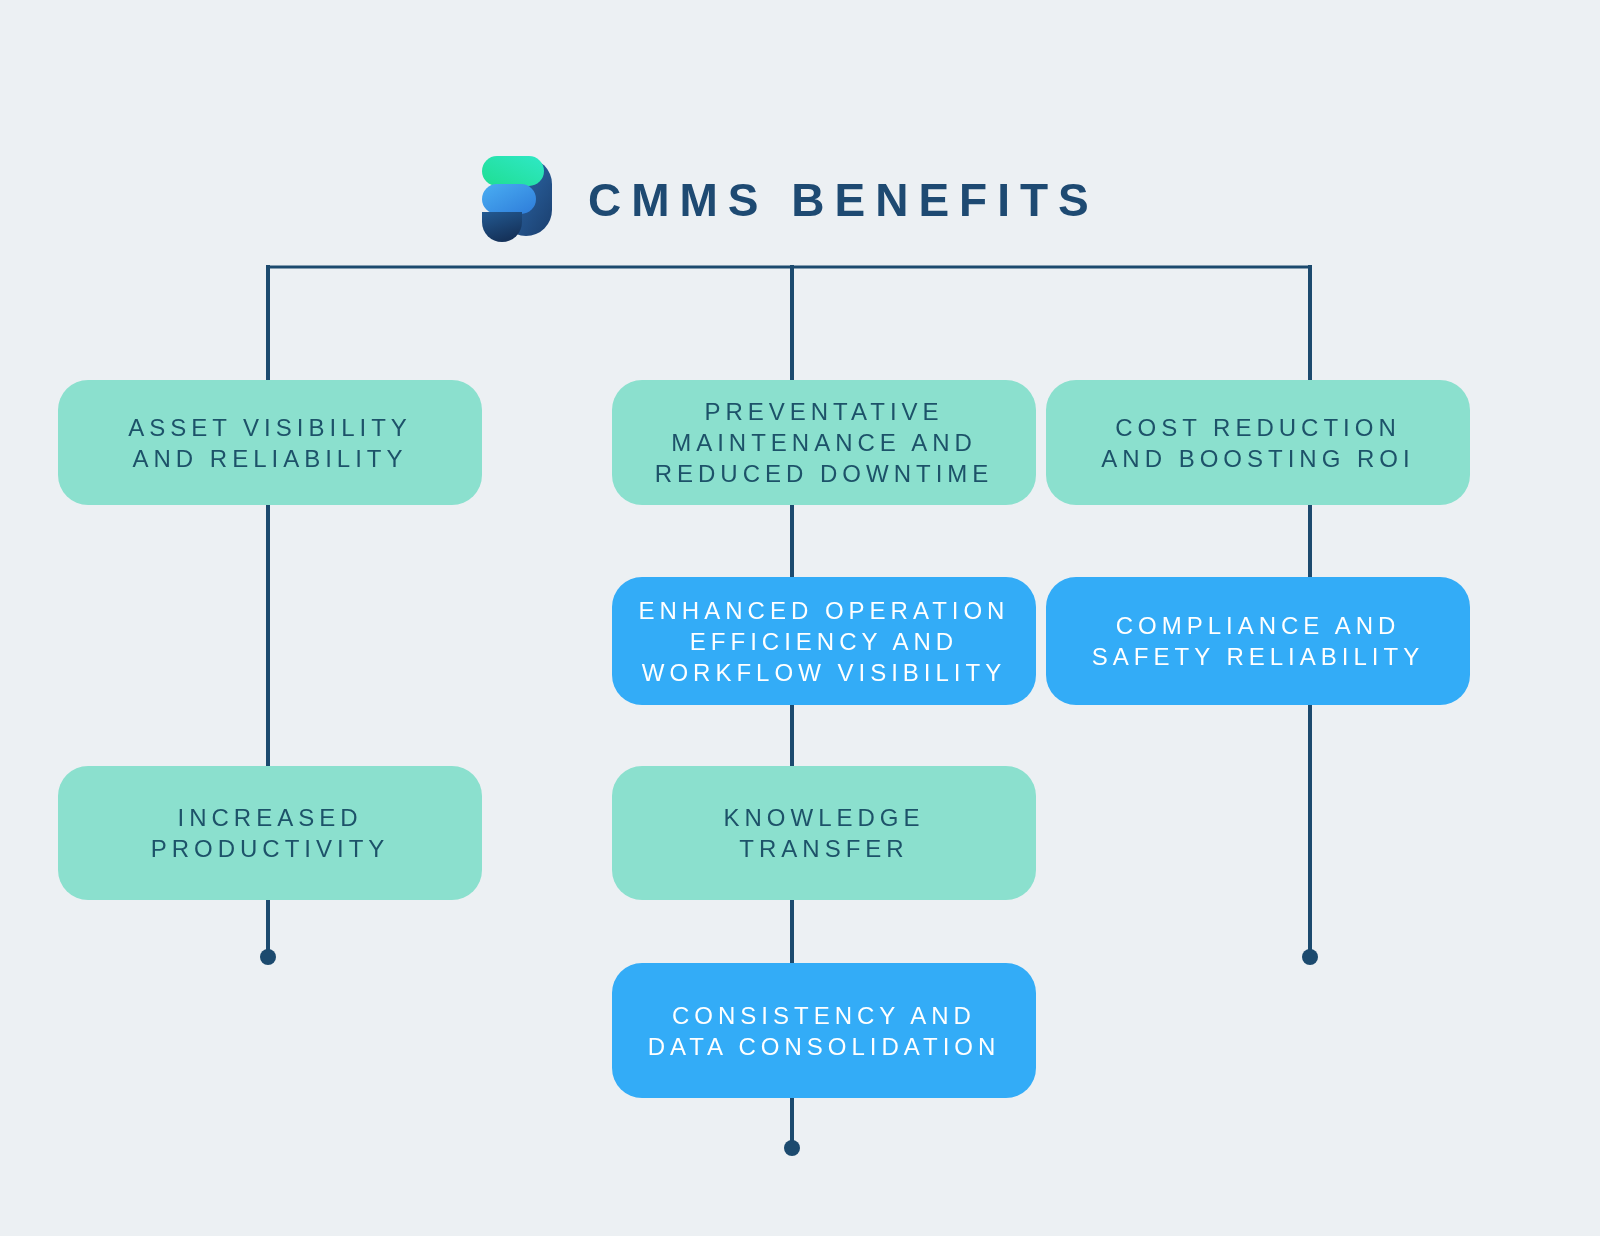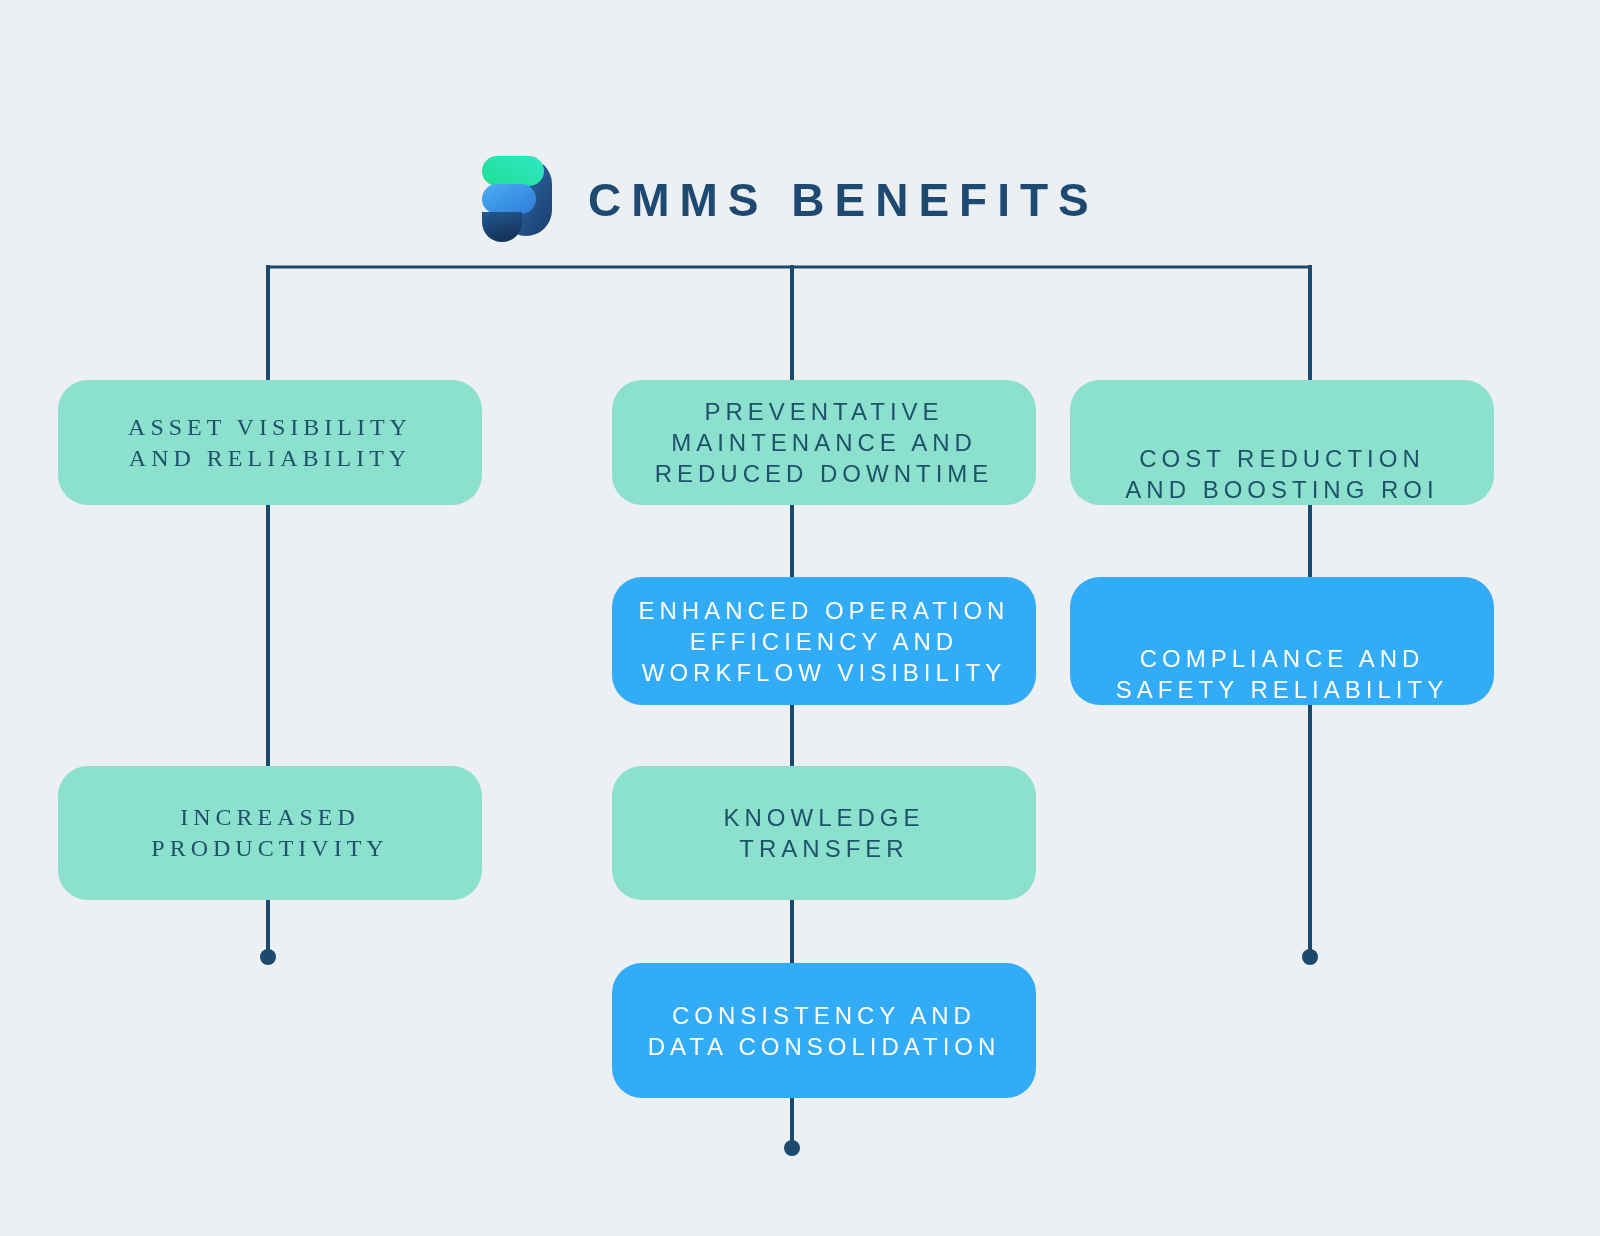--- a/index.html
+++ b/index.html
@@ -39,23 +39,23 @@
   .node{
     position:absolute;width:424px;z-index:1;
     border-radius:30px;
     display:flex;align-items:center;justify-content:center;
     text-align:center;
     font-size:24px;line-height:31px;letter-spacing:5px;
     white-space:pre-line;
   }
   .node.teal{background:var(--teal-box);color:var(--teal-box-text);}
   .node.blue{background:var(--blue-box);color:var(--blue-box-text);}
-  .c1{left:58px;font-family:Liberation Serif, serif;}
+  .c1{left:58px;}
   .c2{left:612px;text-align:center;}
-  .c3{left:1070px;align-items:flex-end;}
+  .c3{left:1046px;}
   .r1{top:380px;height:125px;}
   .r2{top:577px;height:128px;}
   .r3{top:766px;height:134px;}
   .r4{top:963px;height:135px;}
 </style>
 </head>
 <body>
 
 <div class="canvas">
 

